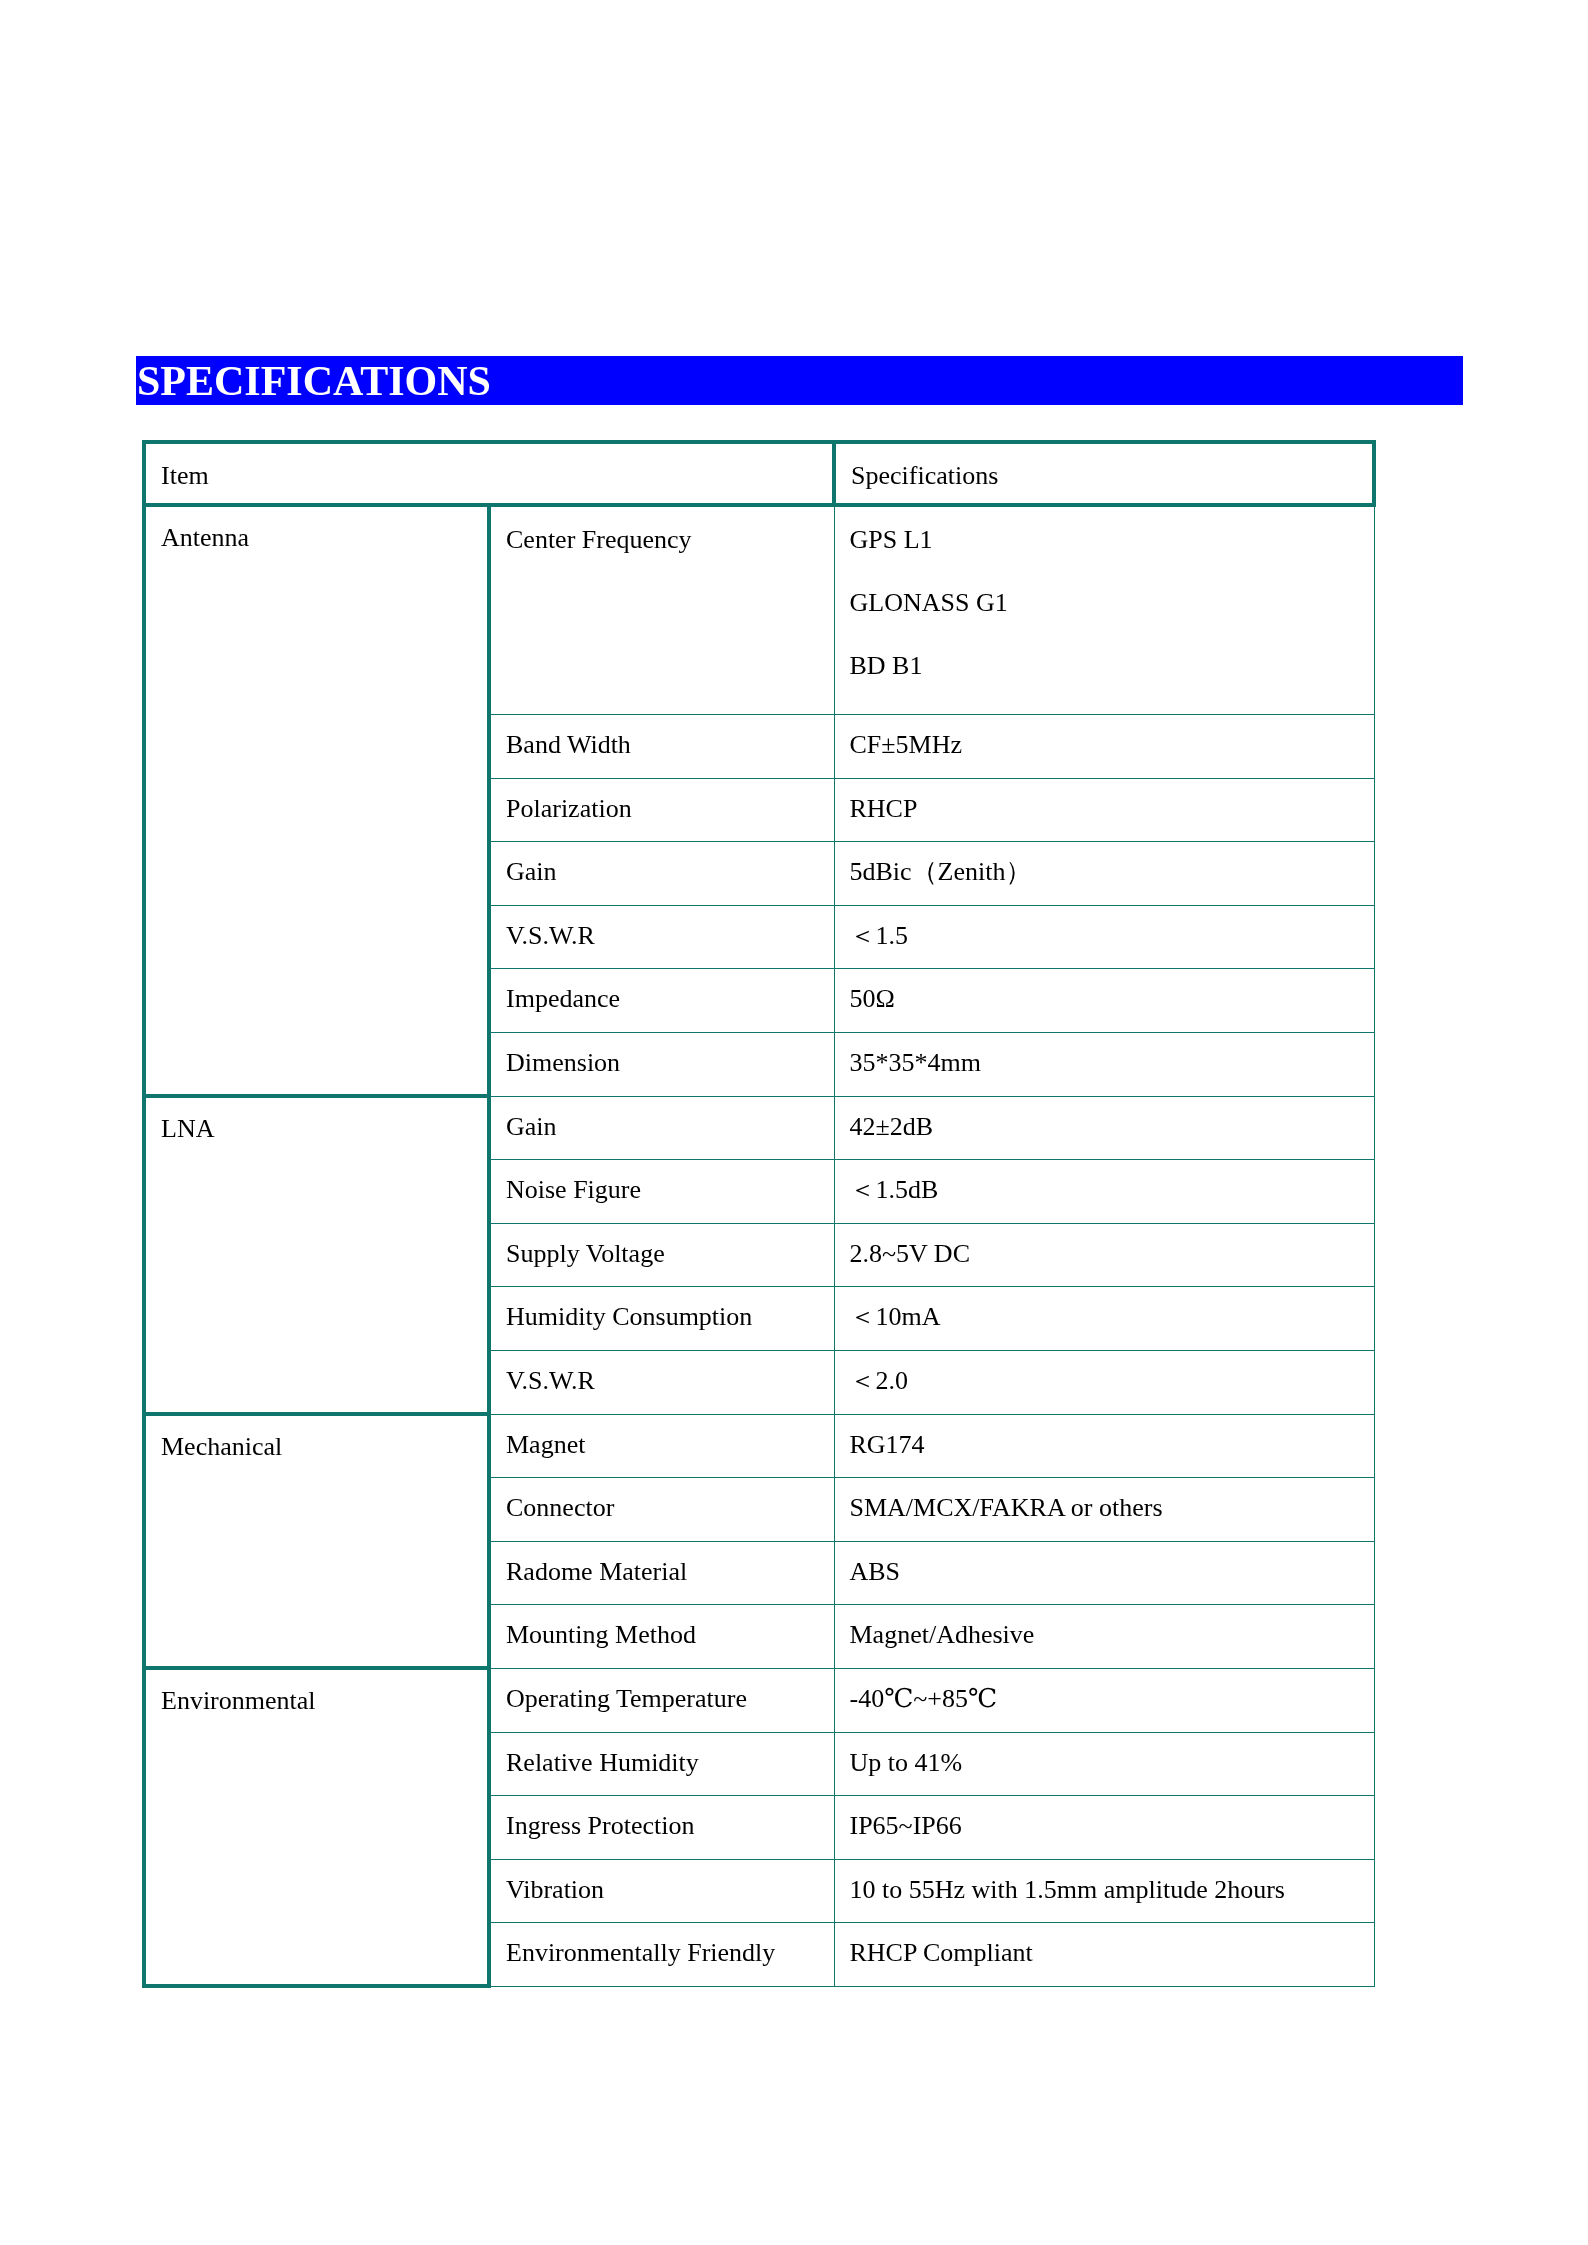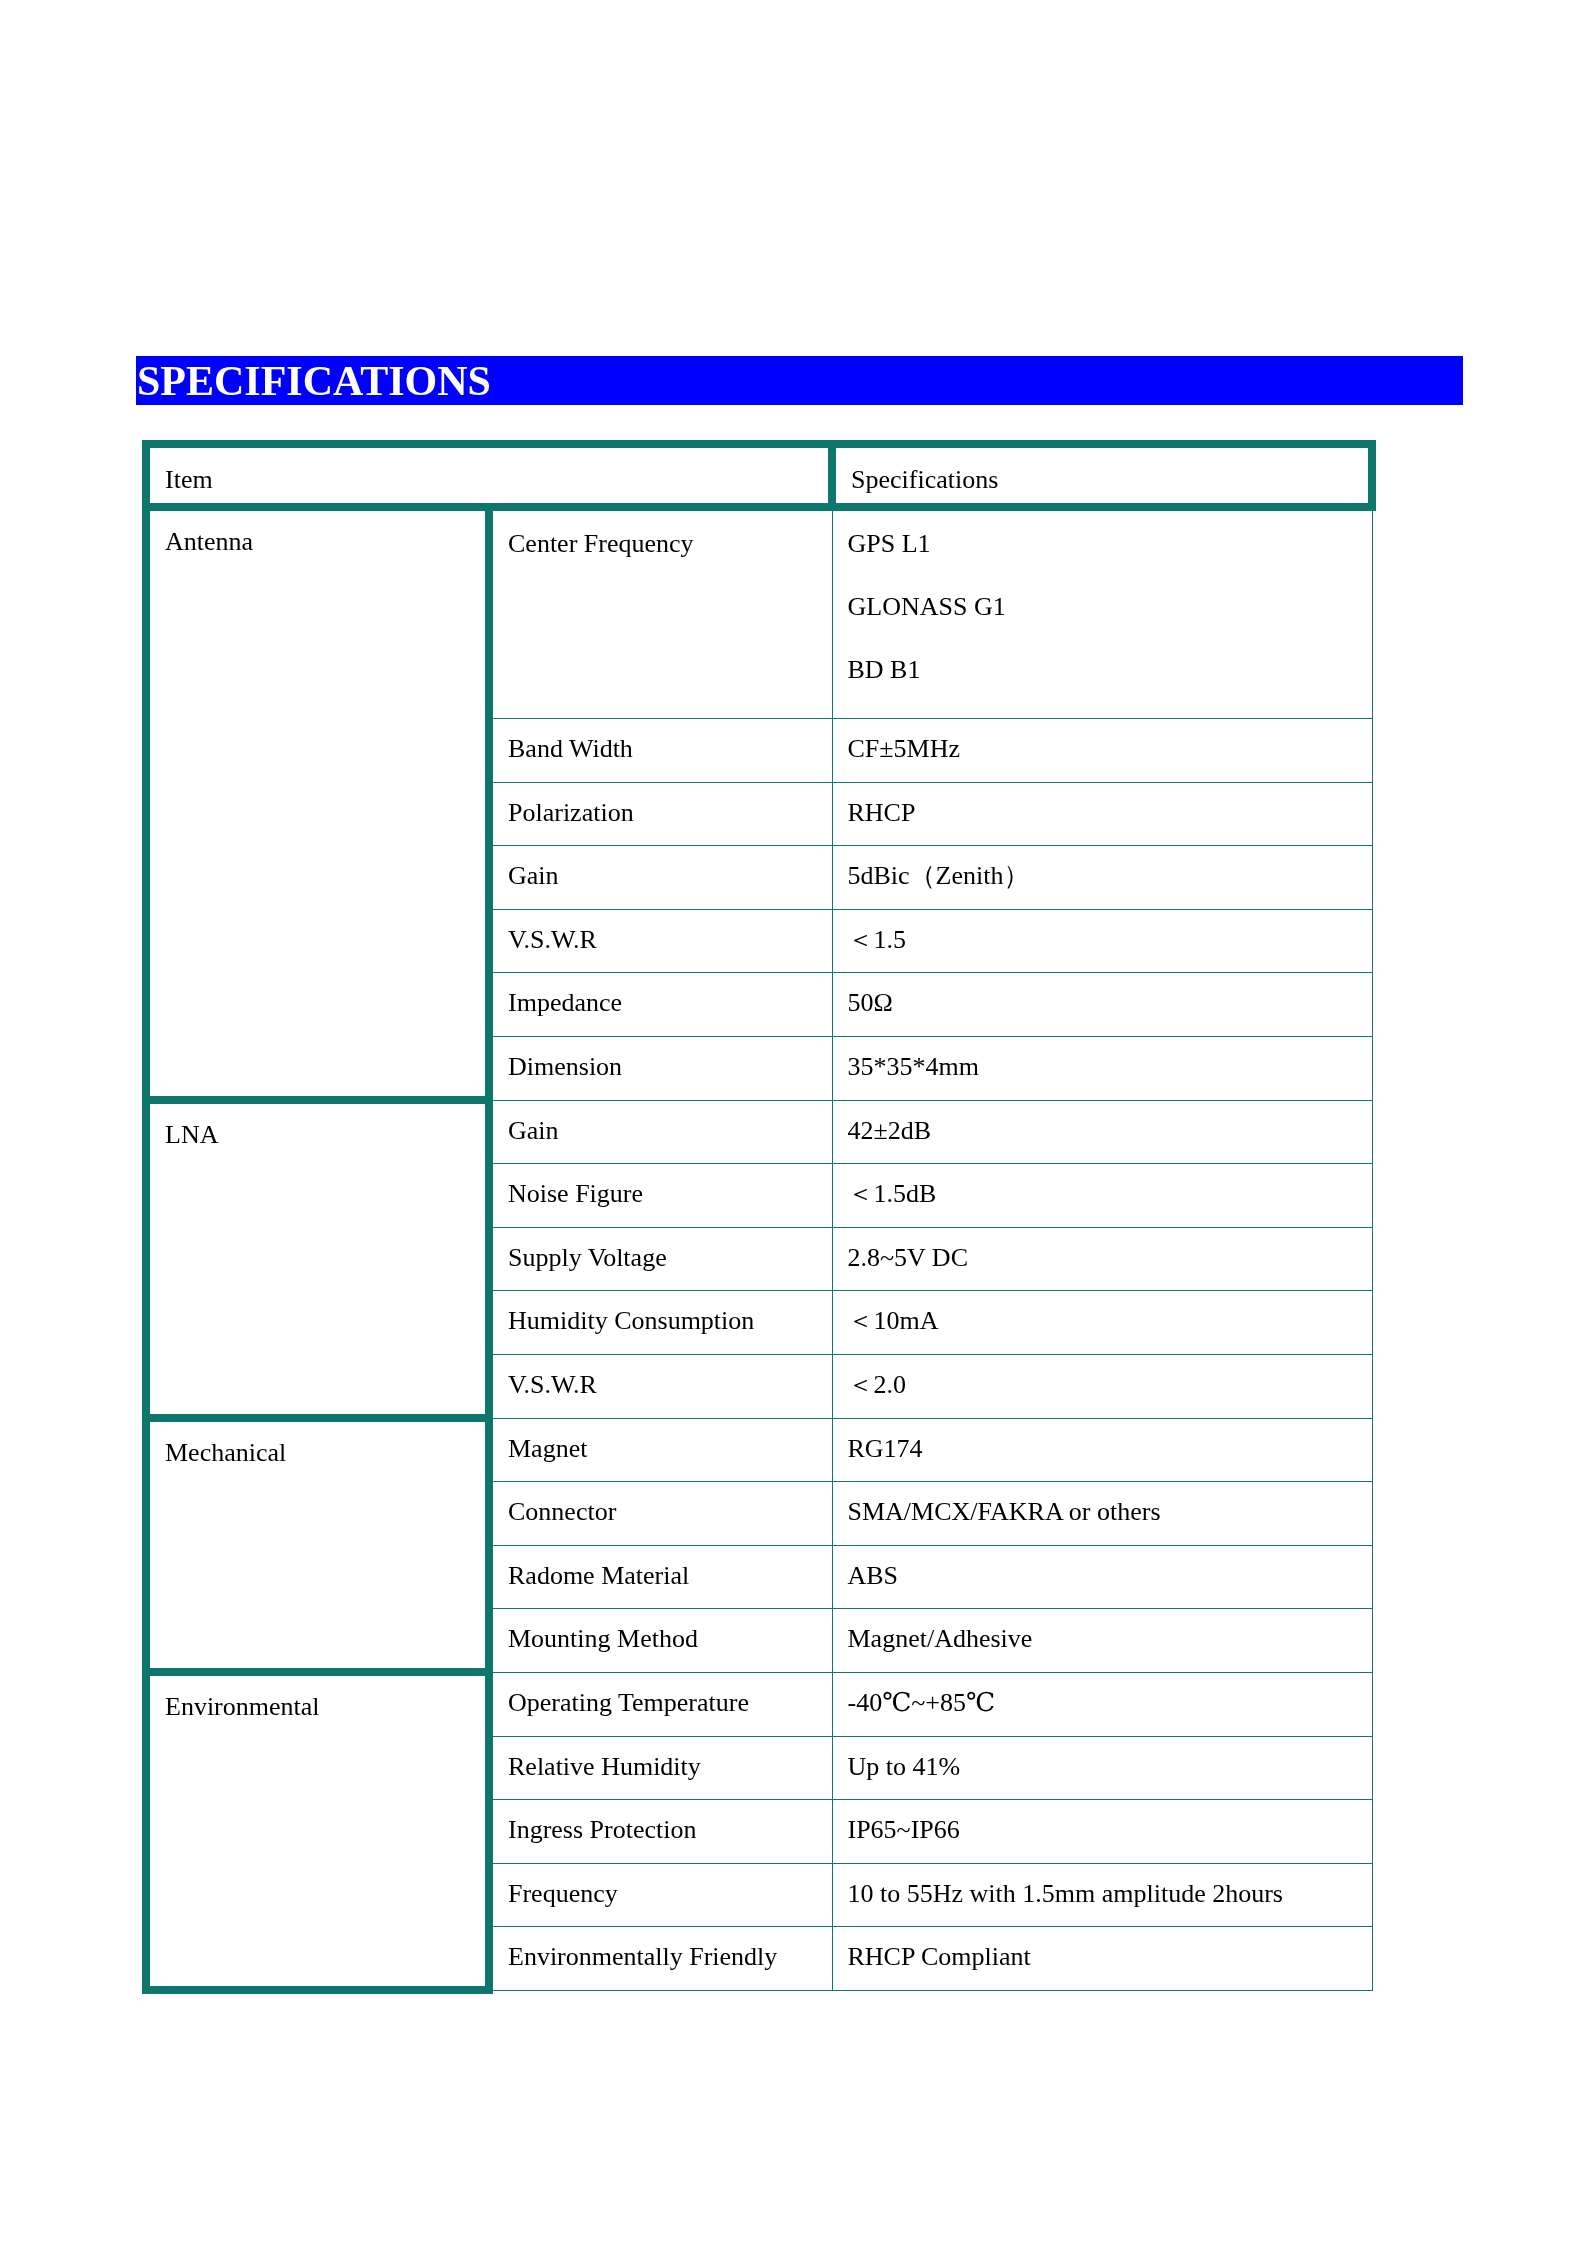--- a/index.html
+++ b/index.html
@@ -36,21 +36,21 @@
     }
     .spec-table {
       position: absolute;
       left: 142px;
       top: 440px;
       width: 1234px;
       border-collapse: collapse;
       table-layout: fixed;
     }
     .spec-table td {
-      border: 8px solid #0f766e;
+      border: 4px solid #0f766e;
       vertical-align: top;
       font-size: 26px;
       line-height: 30px;
       padding: 14px 14px 0 15px;
       box-sizing: border-box;
       white-space: nowrap;
     }
     .spec-table td.c-group { width: 277px; border-radius: 31px; }
     .spec-table td.c-param { width: 417px; margin-left: 16px; }
     .spec-table td.c-value { width: 540px; }
@@ -156,21 +156,21 @@
     </tr>
     <tr class="row-std">
       <td class="c-param inner">Relative Humidity</td>
       <td class="c-value inner">Up to 41%</td>
     </tr>
     <tr class="row-std">
       <td class="c-param inner">Ingress Protection</td>
       <td class="c-value inner">IP65~IP66</td>
     </tr>
     <tr class="row-std">
-      <td class="c-param inner">Frequency</td>
+      <td class="c-param inner">Vibration</td>
       <td class="c-value inner">10 to 55Hz with 1.5mm amplitude 2hours</td>
     </tr>
     <tr class="row-std">
       <td class="c-param inner">Environmentally Friendly</td>
       <td class="c-value inner">RHCP Compliant</td>
     </tr>
   </tbody>
 </table>
 
 </body></html>

